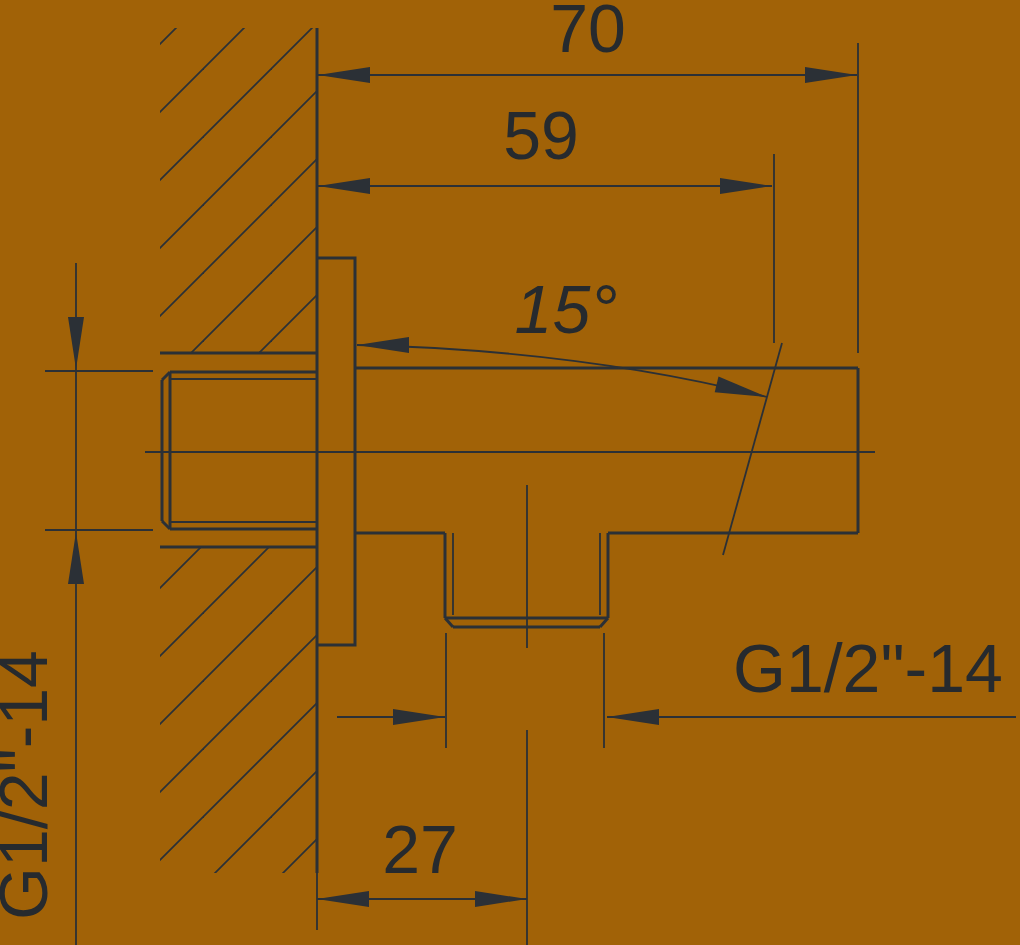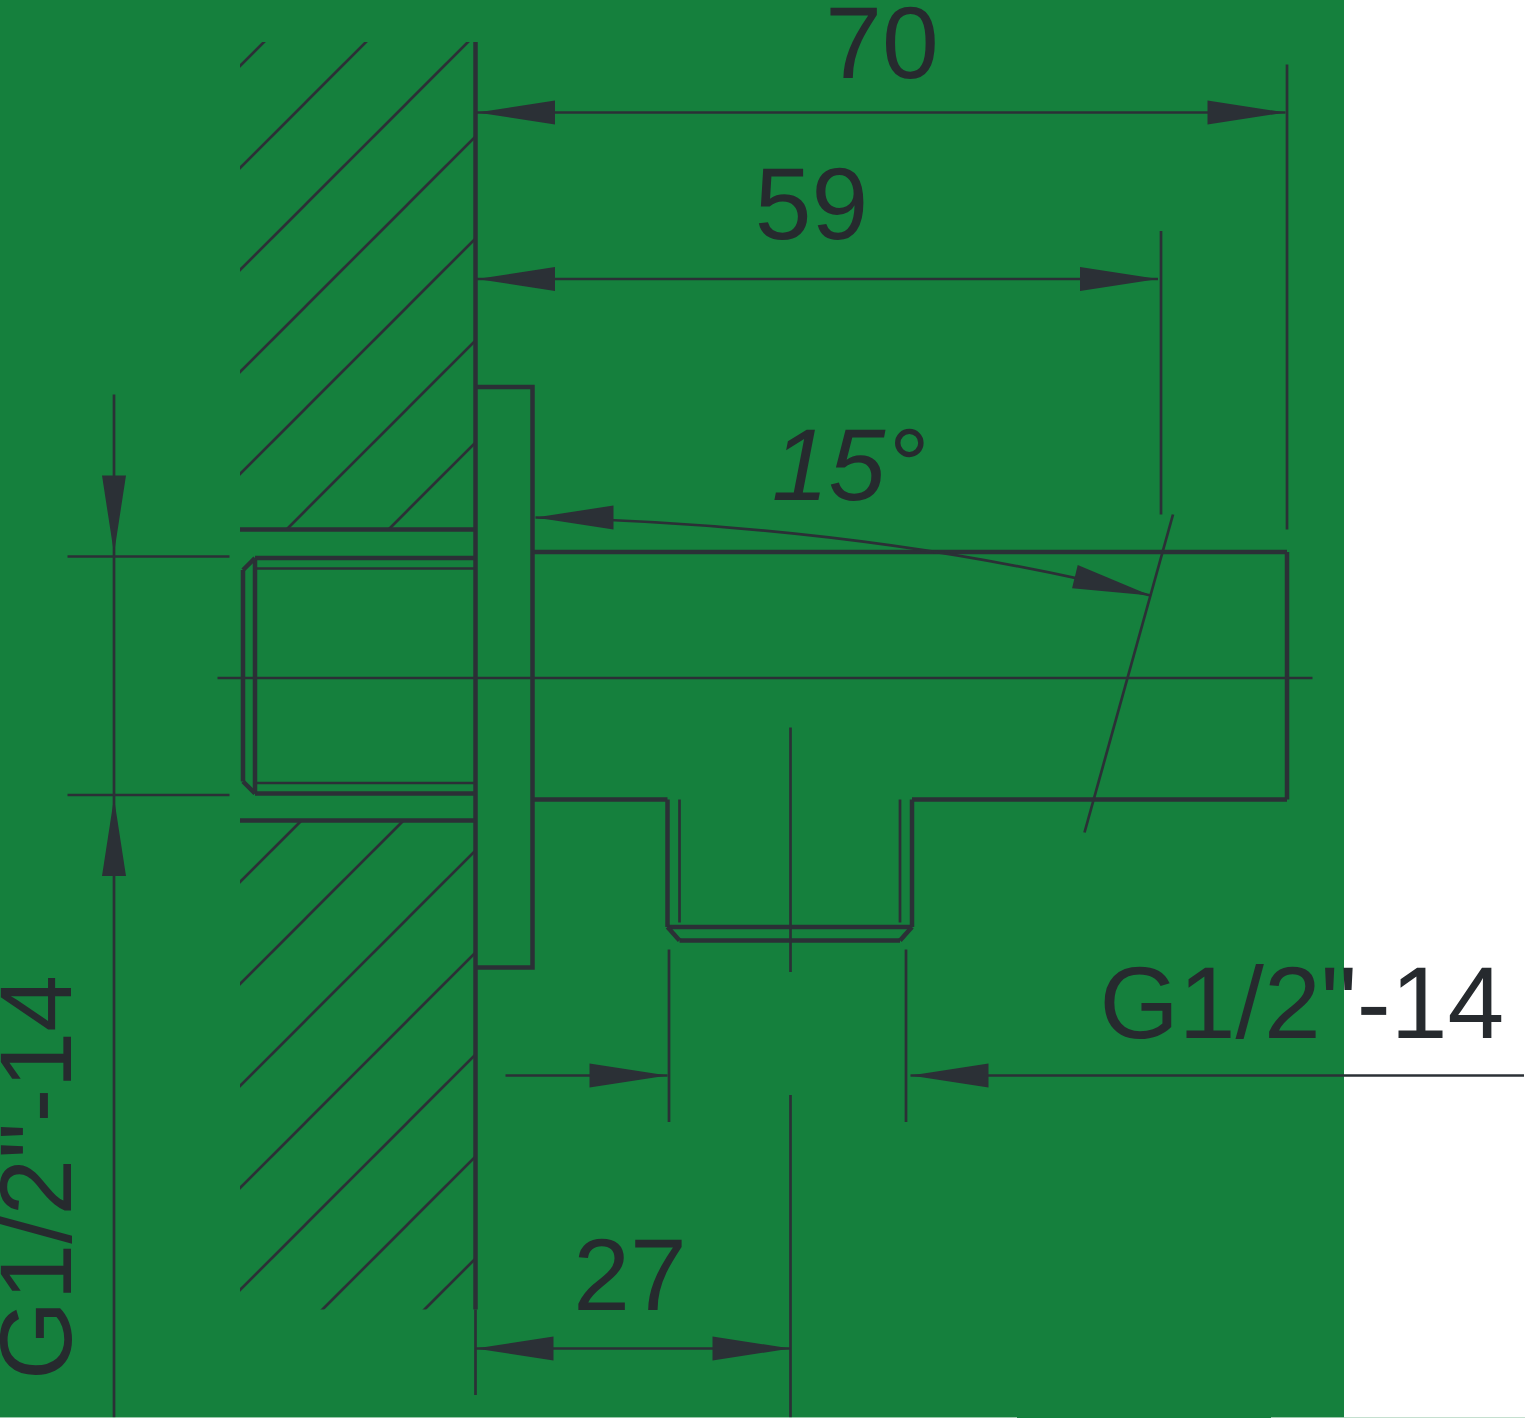--- a/index.html
+++ b/index.html
@@ -5,23 +5,23 @@
   html, body {
     margin: 0;
     padding: 0;
     background: #ffffff;
     width: 1020px;
     height: 945px;
     overflow: hidden;
   }
   .drawing-stage {
     position: relative;
-    width: 896px;
+    width: 1020px;
     height: 945px;
-    background: #15803d;
+    background: #a16207;
   }
   svg { display: block; }
   .outline {
     stroke: #2b3036;
     stroke-width: 3;
     fill: none;
   }
   .thin {
     stroke: #2b3036;
     stroke-width: 1.8;

